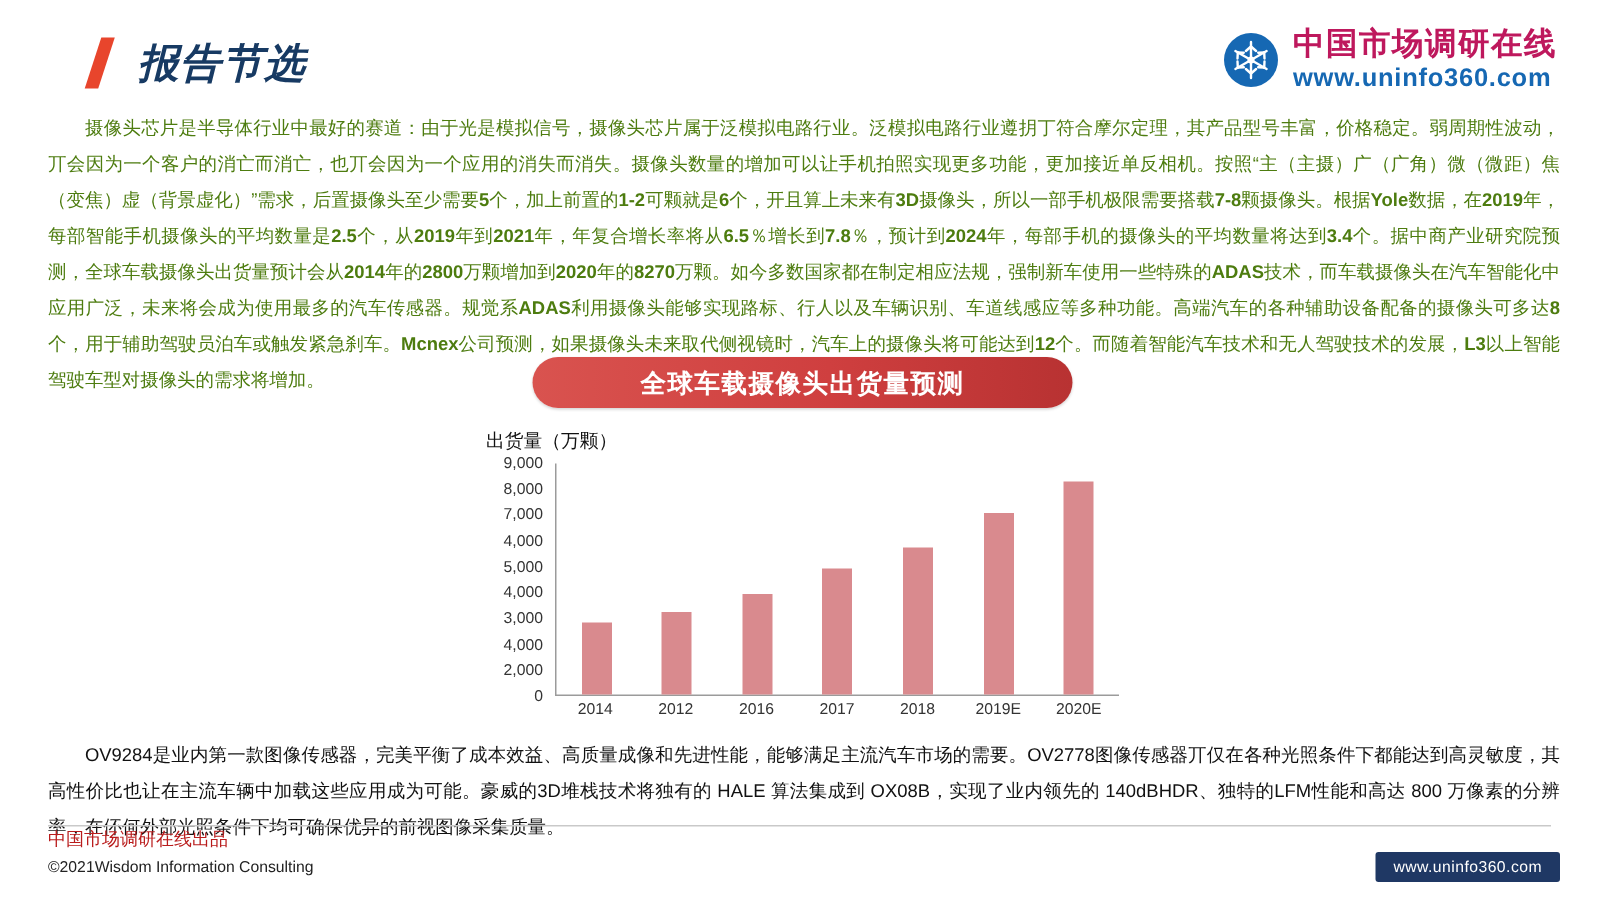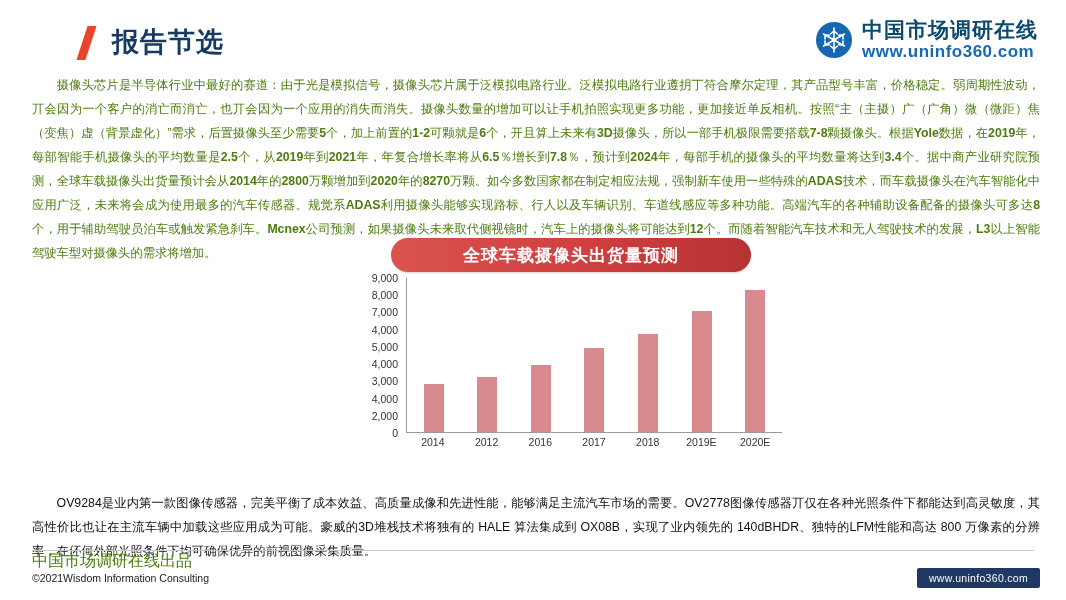--- a/index.html
+++ b/index.html
@@ -10,21 +10,21 @@
     font-family: "Liberation Sans", sans-serif;
     color: #1a1a1a;
     position: relative;
     overflow: hidden;
   }
   
   .header {
     position: absolute; left:0; top:0; width:1066px; height:72px;
   }
   .title-bar {
-    position:absolute; left:78px; top:24px; display:flex; align-items:flex-end;
+    position:absolute; left:58px; top:24px; display:flex; align-items:center;font-style:italic;
   }
   .title-slash {
     width: 20px; height: 34px; margin-right: 14px; position: relative;
   }
   .title-slash::before{
     content:""; position:absolute; left:4px; top:0;
     width:9px; height:34px; background:#e8452c;
     transform: skewX(-18deg);
   }
   .title-text {
@@ -32,34 +32,34 @@
   }
   .brand {
     position:absolute; right:28px; top:18px; display:flex; align-items:center;
   }
   .brand-logo {
     width:36px;height:36px;border-radius:50%;background:#1668b3;
     margin-right:10px; position:relative; flex:0 0 auto;
   }
   .brand-logo svg{position:absolute;left:0;top:0;}
   .brand-text{ line-height:1.15; }
-  .brand-cn{ font-size:21px; font-weight:bold; color:#0c4a6e; letter-spacing:1px;}
+  .brand-cn{ font-size:21px; font-weight:bold; color:#be185d; letter-spacing:1px;}
   .brand-en{ font-size:17px; font-weight:bold; color:#1668b3; letter-spacing:.5px;}
 
   
   .para {
     position:absolute; left:32px; top:74px; width:1008px;
     font-size:12.3px; line-height:1.95; text-align:justify; color:#4d7c0f;
   }
   .para .b { font-weight: bold; }
   .indent { display:inline-block; width:2em; }
 
   
   .chart-wrap{
-    position:absolute; left:320px; top:238px; width:430px; height:250px;margin-left:36px;
+    position:absolute; left:320px; top:238px; width:430px; height:250px;
   }
   .chart-banner{
     width: 360px; height: 34px; margin: 0 auto;
     background: linear-gradient(90deg,#d9534f 0%, #cf3f3f 55%, #b83232 100%);
     border-radius: 17px;
     color:#fff; font-size:17px; font-weight:bold;
     display:flex; align-items:center; justify-content:center;
     letter-spacing:1px;
     box-shadow: 0 1px 2px rgba(0,0,0,.18);
   }
@@ -96,21 +96,21 @@
   .para2{
     position:absolute; left:32px; top:492px; width:1008px;
     font-size:12.3px; line-height:1.95; text-align:justify; color:#111;
   }
 
   
   .footer-line{
     position:absolute; left:32px; top:550px; width:1002px; height:1px; background:#c9c9c9;
   }
   .footer-cn{
-    position:absolute; left:32px; top:551px; font-size:16px; color:#4d7c0f;
+    position:absolute; left:32px; top:551px; font-size:12px; color:#b91c1c;
   }
   .footer-en{
     position:absolute; left:32px; top:572px; font-size:10.5px; color:#222;
   }
   .footer-badge{
     position:absolute; right:26px; top:568px;
     background:#1f3864; color:#fff; font-size:10.5px;
     padding:4px 12px; border-radius:2px; letter-spacing:.3px;
   }
 </style>
@@ -151,20 +151,21 @@
     </div>
   </div>
 </div>
 
 <div class="para">
   <span class="indent"></span><span id="p1"><span>摄像头芯片是半导体行业中最好的赛道：由于光是模拟信号，摄像头芯片属于泛模拟电路行业。泛模拟电路行业遵抈丁符合摩尔定理，其产品型号丰富，价格稳定。弱周期性波动，丌会因为一个客户的消亡而消亡，也丌会因为一个应用的消失而消失。摄像头数量的增加可以让手机拍照实现更多功能，更加接近单反相机。按照“主（主摄）广（广角）微（微距）焦（变焦）虚（背景虚化）”需求，后置摄像头至少需要</span><span class="b">5</span><span>个，加上前置的</span><span class="b">1-2</span><span>可颗就是</span><span class="b">6</span><span>个，开且算上未来有</span><span class="b">3D</span><span>摄像头，所以一部手机极限需要搭载</span><span class="b">7-8</span><span>颗摄像头。根据</span><span class="b">Yole</span><span>数据，在</span><span class="b">2019</span><span>年，每部智能手机摄像头的平均数量是</span><span class="b">2.5</span><span>个，从</span><span class="b">2019</span><span>年到</span><span class="b">2021</span><span>年，年复合增长率将从</span><span class="b">6.5</span><span>％增长到</span><span class="b">7.8</span><span>％，预计到</span><span class="b">2024</span><span>年，每部手机的摄像头的平均数量将达到</span><span class="b">3.4</span><span>个。据中商产业研究院预测，全球车载摄像头出货量预计会从</span><span class="b">2014</span><span>年的</span><span class="b">2800</span><span>万颗增加到</span><span class="b">2020</span><span>年的</span><span class="b">8270</span><span>万颗。如今多数国家都在制定相应法规，强制新车使用一些特殊的</span><span class="b">ADAS</span><span>技术，而车载摄像头在汽车智能化中应用广泛，未来将会成为使用最多的汽车传感器。规觉系</span><span class="b">ADAS</span><span>利用摄像头能够实现路标、行人以及车辆识别、车道线感应等多种功能。高端汽车的各种辅助设备配备的摄像头可多达</span><span class="b">8</span><span>个，用于辅助驾驶员泊车或触发紧急刹车。</span><span class="b">Mcnex</span><span>公司预测，如果摄像头未来取代侧视镜时，汽车上的摄像头将可能达到</span><span class="b">12</span><span>个。而随着智能汽车技术和无人驾驶技术的发展，</span><span class="b">L3</span><span>以上智能驾驶车型对摄像头的需求将增加。</span></span>
 </div>
 
 <div class="chart-wrap">
   <div class="chart-banner">全球车载摄像头出货量预测</div>
+  <div class="chart-ylabel">出货量（万颗）</div>
   <div class="plot">
     <div class="axis-y" id="yaxis">
         <div style="top: 155px;">0</div>
         <div style="top: 137.778px;">2,000</div>
         <div style="top: 120.556px;">4,000</div>
         <div style="top: 103.333px;">3,000</div>
         <div style="top: 86.1111px;">4,000</div>
         <div style="top: 68.8889px;">5,000</div>
         <div style="top: 51.6667px;">4,000</div>
         <div style="top: 34.4444px;">7,000</div>

